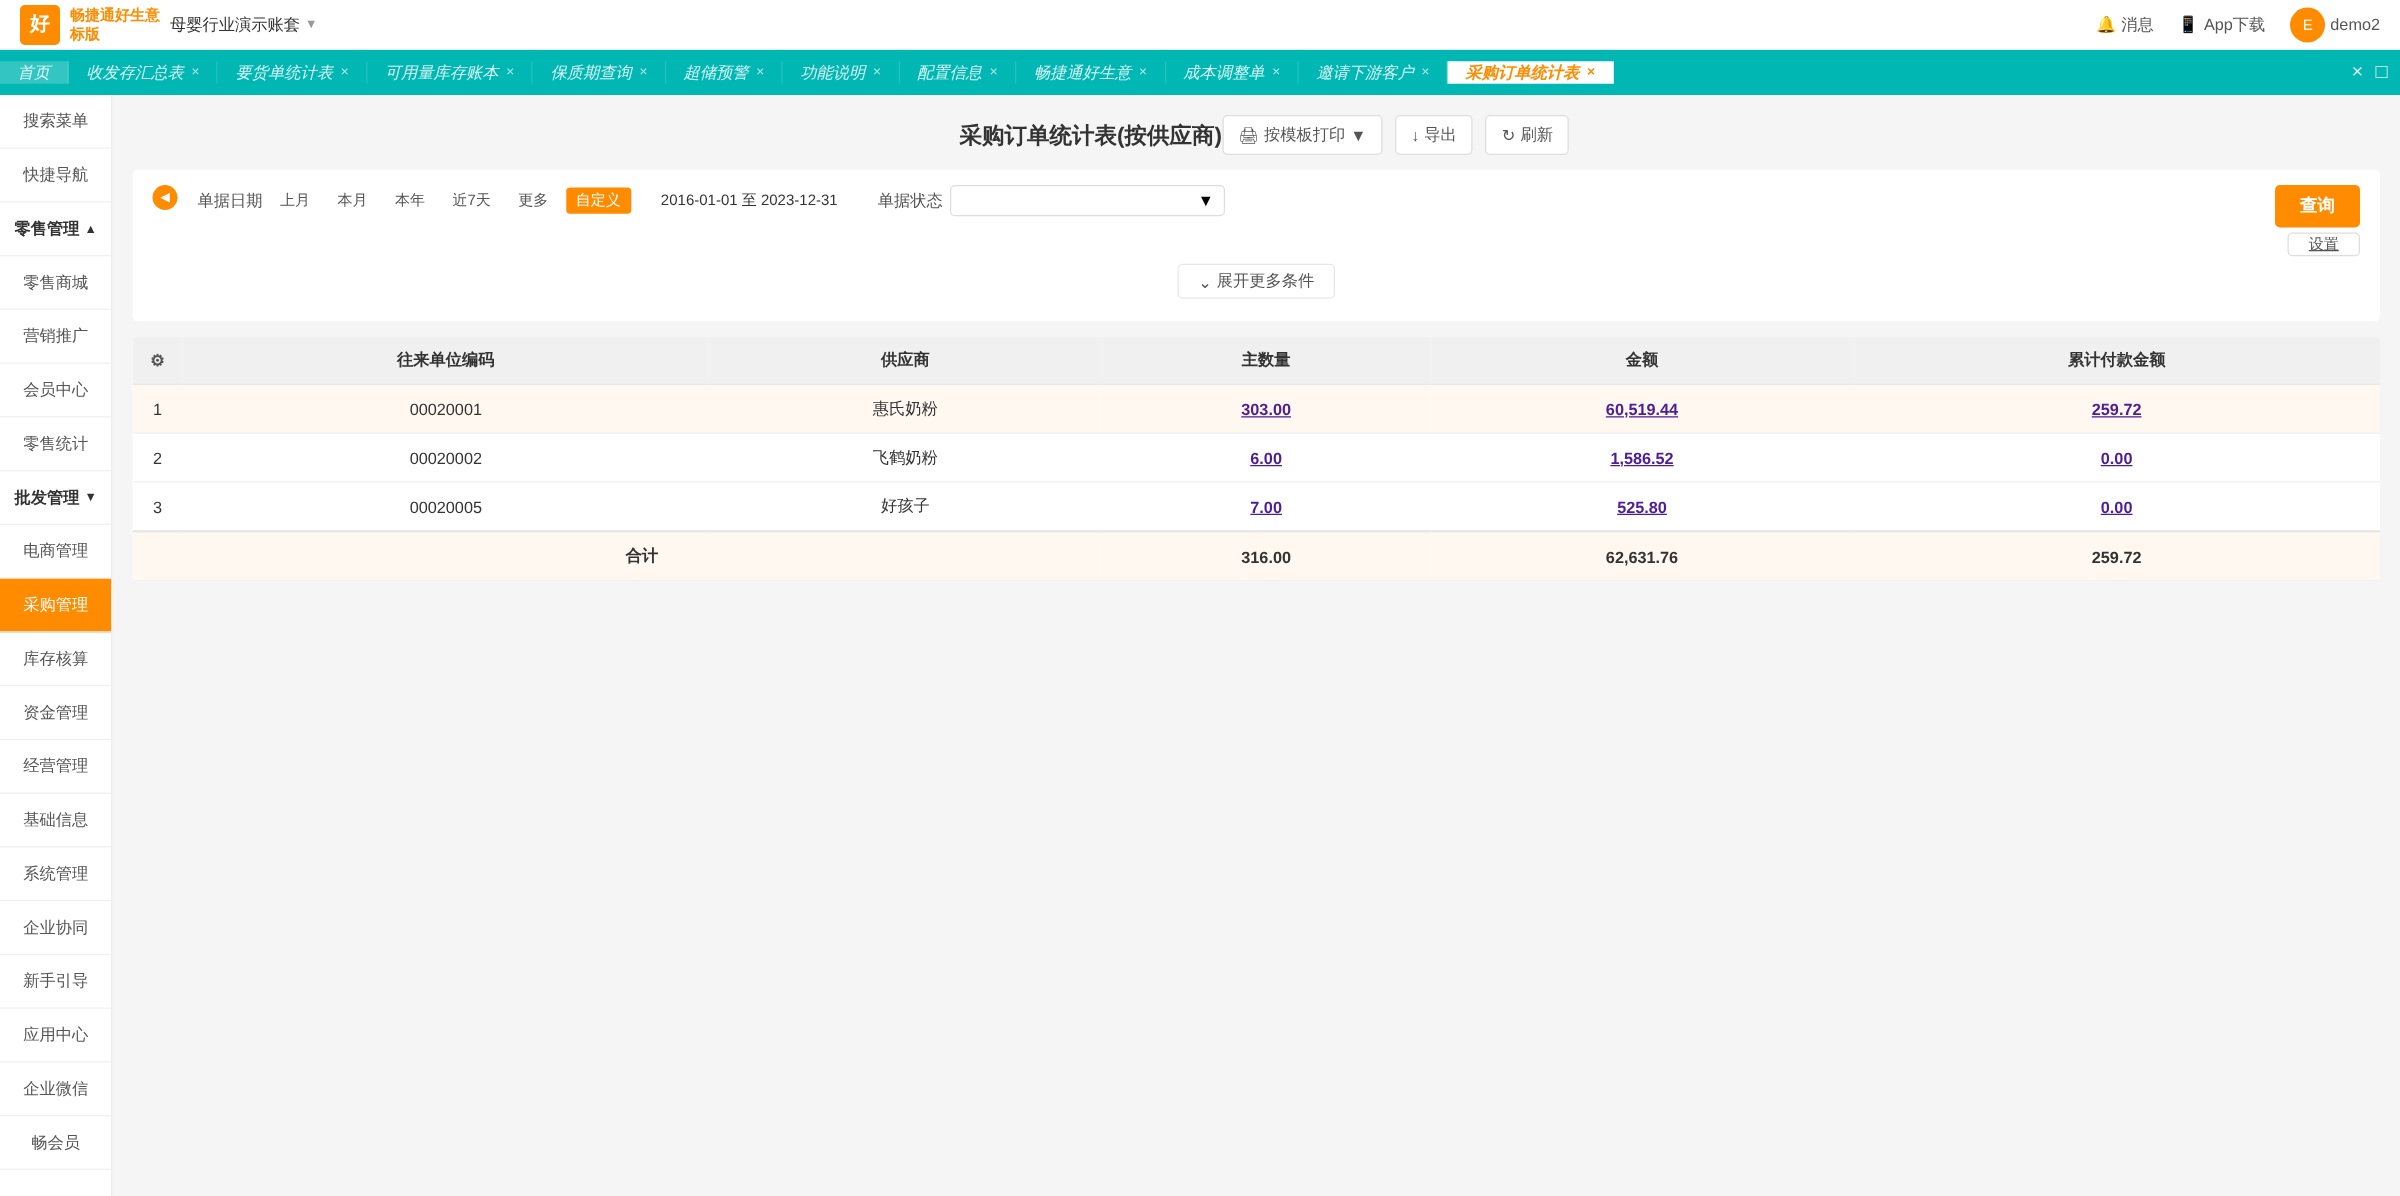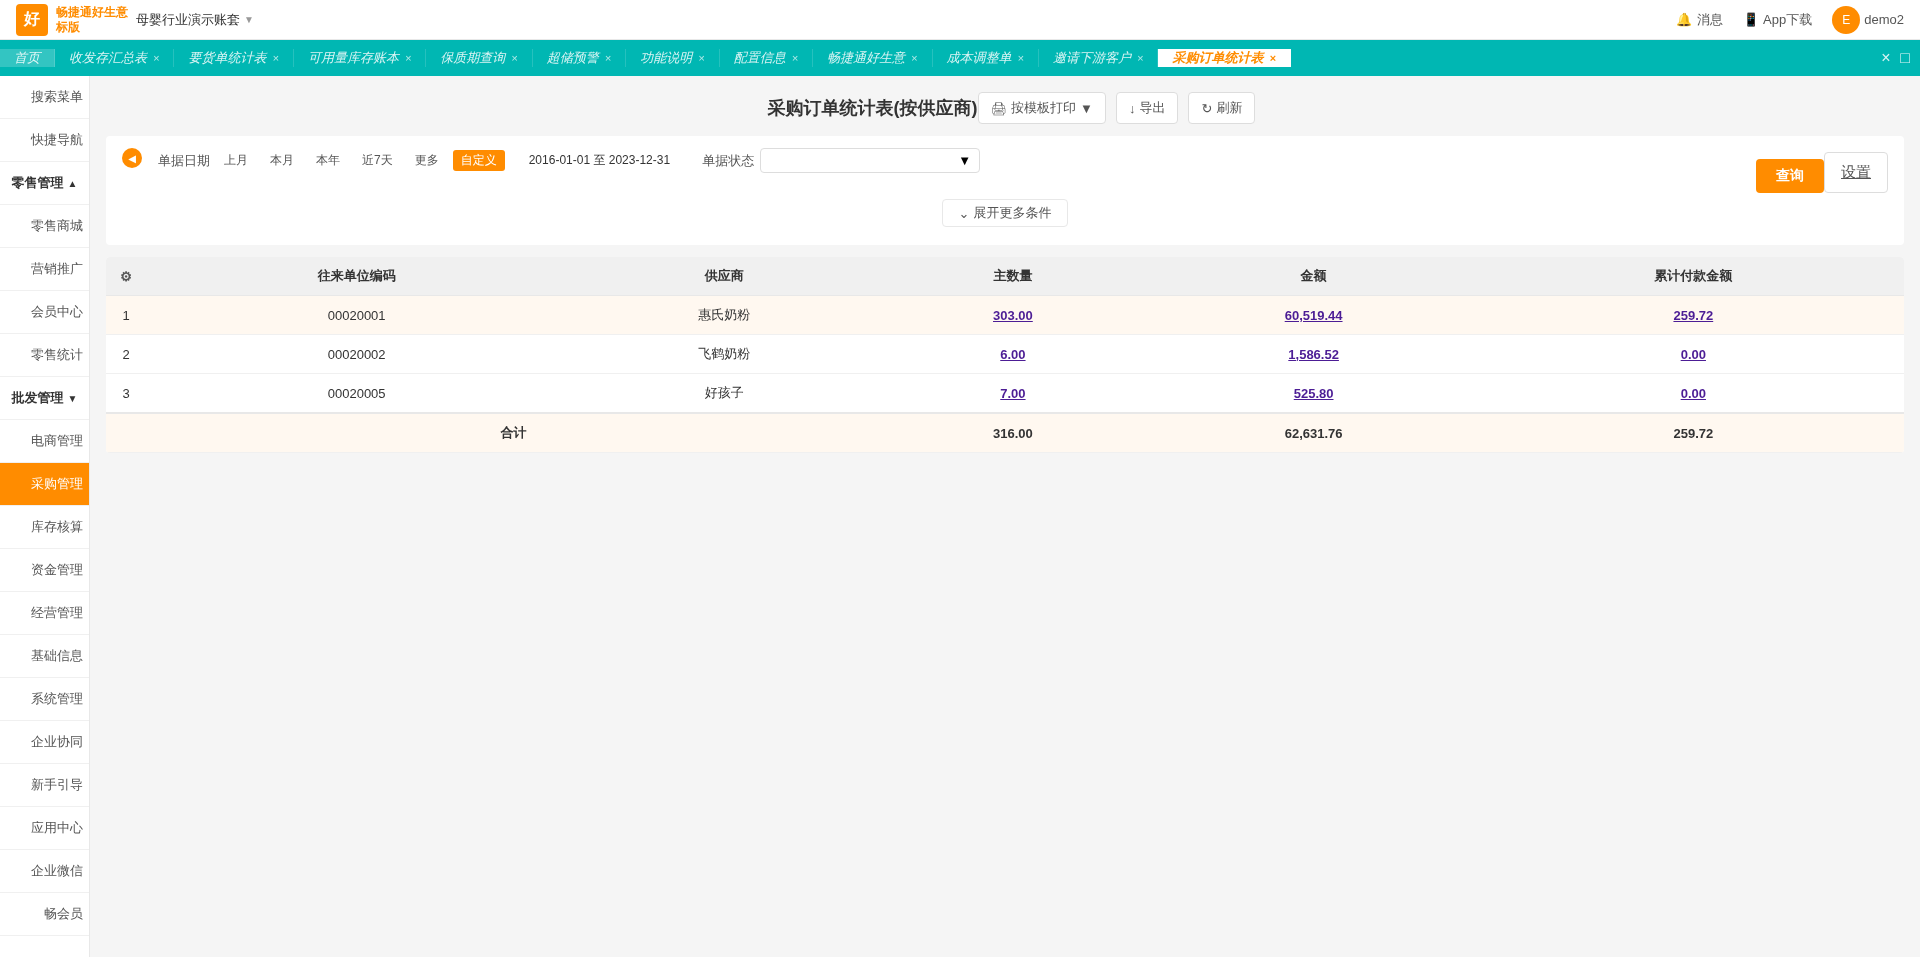--- a/index.html
+++ b/index.html
@@ -24,21 +24,21 @@
     .nav-tab .close-x { color: rgba(255,255,255,0.7); font-size: 11px; }
     .nav-tab.active .close-x { color: #ff8c00; }
     .nav-right-actions { margin-left: auto; display: flex; align-items: center; padding: 0 10px; gap: 10px; }
     .nav-action-btn { color: rgba(255,255,255,0.85); cursor: pointer; font-size: 16px; }
 
     
     .main-wrapper { display: flex; flex: 1; overflow: hidden; }
 
     
     .sidebar { width: 90px; background: #fff; border-right: 1px solid #e8e8e8; display: flex; flex-direction: column; overflow-y: auto; }
-    .sidebar-item { padding: 12px 6px; text-align: right; cursor: pointer; color: #555; font-size: 13px; border-bottom: 1px solid #f0f0f0; }
+    .sidebar-item { padding: 12px 6px; text-align: center; cursor: pointer; color: #555; font-size: 13px; border-bottom: 1px solid #f0f0f0; }
     .sidebar-item.active { background: #ff8c00; color: #fff; }
     .sidebar-item.section-header { display: flex; align-items: center; justify-content: center; gap: 4px; color: #333; font-weight: bold; font-family: Liberation Serif, serif; }
     .sidebar-item.section-header .toggle-icon { font-size: 10px; }
 
     
     .content-area { flex: 1; padding: 16px; overflow: auto; background: #f5f5f5; }
 
     
     .page-header { display: flex; align-items: center; justify-content: center; margin-bottom: 12px; margin-left: 13px; }
     .page-title { font-size: 18px; font-weight: bold; color: #333; }
@@ -54,40 +54,40 @@
     .date-shortcut { padding: 2px 8px; border-radius: 3px; cursor: pointer; font-size: 12px; color: #555; }
     .date-custom-tag { background: #ff8c00; color: #fff; padding: 2px 8px; border-radius: 3px; font-size: 12px; cursor: pointer; }
     .filter-select { display: flex; align-items: center; border: 1px solid #ddd; border-radius: 4px; padding: 4px 8px; background: #fff; cursor: pointer; min-width: 180px; justify-content: space-between; }
     .filter-select-text { color: #999; font-size: 13px; }
     .filter-input { border: 1px solid #ddd; border-radius: 4px; padding: 4px 8px; font-size: 13px; min-width: 200px; }
     .expand-more { text-align: center; padding: 6px; }
     .expand-btn { display: inline-flex; align-items: center; gap: 4px; color: #555; cursor: pointer; font-size: 13px; border: 1px solid #e8e8e8; padding: 4px 16px; border-radius: 4px; background: #fff; }
 
     
     .btn-query { background: #ff8c00; color: #fff; border: none; padding: 8px 20px; border-radius: 4px; cursor: pointer; font-size: 14px; font-weight: bold; }
-    .btn-settings { background: #fff; color: #555; border: 1px solid #ddd; padding: 10px 16px; border-radius: 4px; cursor: pointer; font-size: 15px; margin-top: 4px; text-decoration: underline; }
+    .btn-settings { background: #fff; color: #555; border: 1px solid #ddd; padding: 0 16px; border-radius: 4px; cursor: pointer; font-size: 12px; margin-top: 4px; text-decoration: underline; }
 
     
     .collapse-btn { width: 20px; height: 20px; background: #ff8c00; border-radius: 50%; display: flex; align-items: center; justify-content: center; cursor: pointer; color: white; font-size: 10px; float: left; margin-right: 8px; }
 
     
     .data-table-wrap { background: #fff; border-radius: 4px; overflow: hidden; }
     .data-table { width: 100%; border-collapse: collapse; }
     .data-table th { background: #f0f0f0; padding: 10px 12px; text-align: center; font-weight: bold; color: #333; border-bottom: 1px solid #e8e8e8; font-size: 13px; }
     .data-table td { padding: 10px 12px; text-align: center; color: #333; border-bottom: 1px solid #f0f0f0; font-size: 13px; }
     .data-table tr.row-highlight { background: #fff8f0; }
     .data-table .num-link { color: #4c1d95; text-decoration: underline; cursor: pointer; font-weight: bold; }
     .data-table .footer-row td { background: #fff8f0; font-weight: bold; color: #333; border-top: 2px solid #e8e8e8; }
     .th-settings { width: 40px; }
     .settings-icon { cursor: pointer; color: #555; }
 
     
     .filter-main-row { display: flex; align-items: flex-start; gap: 0; }
     .filter-fields { flex: 1; display: flex; align-items: center; flex-wrap: wrap; gap: 32px; }
-    .query-btn-col { display: flex; align-items: flex-end; padding-left: 16px; }
+    .query-btn-col { display: flex; flex-direction: column; align-items: flex-end; padding-left: 16px; }
     .filter-dots { color: #999; cursor: pointer; font-size: 16px; margin-right: 8px; }
   </style>
 </head>
 <body>
 
 <div class="top-bar">
   <div class="logo-area">
     <div class="logo-icon">好</div>
     <div class="logo-text">
       <div>畅捷通好生意</div>

